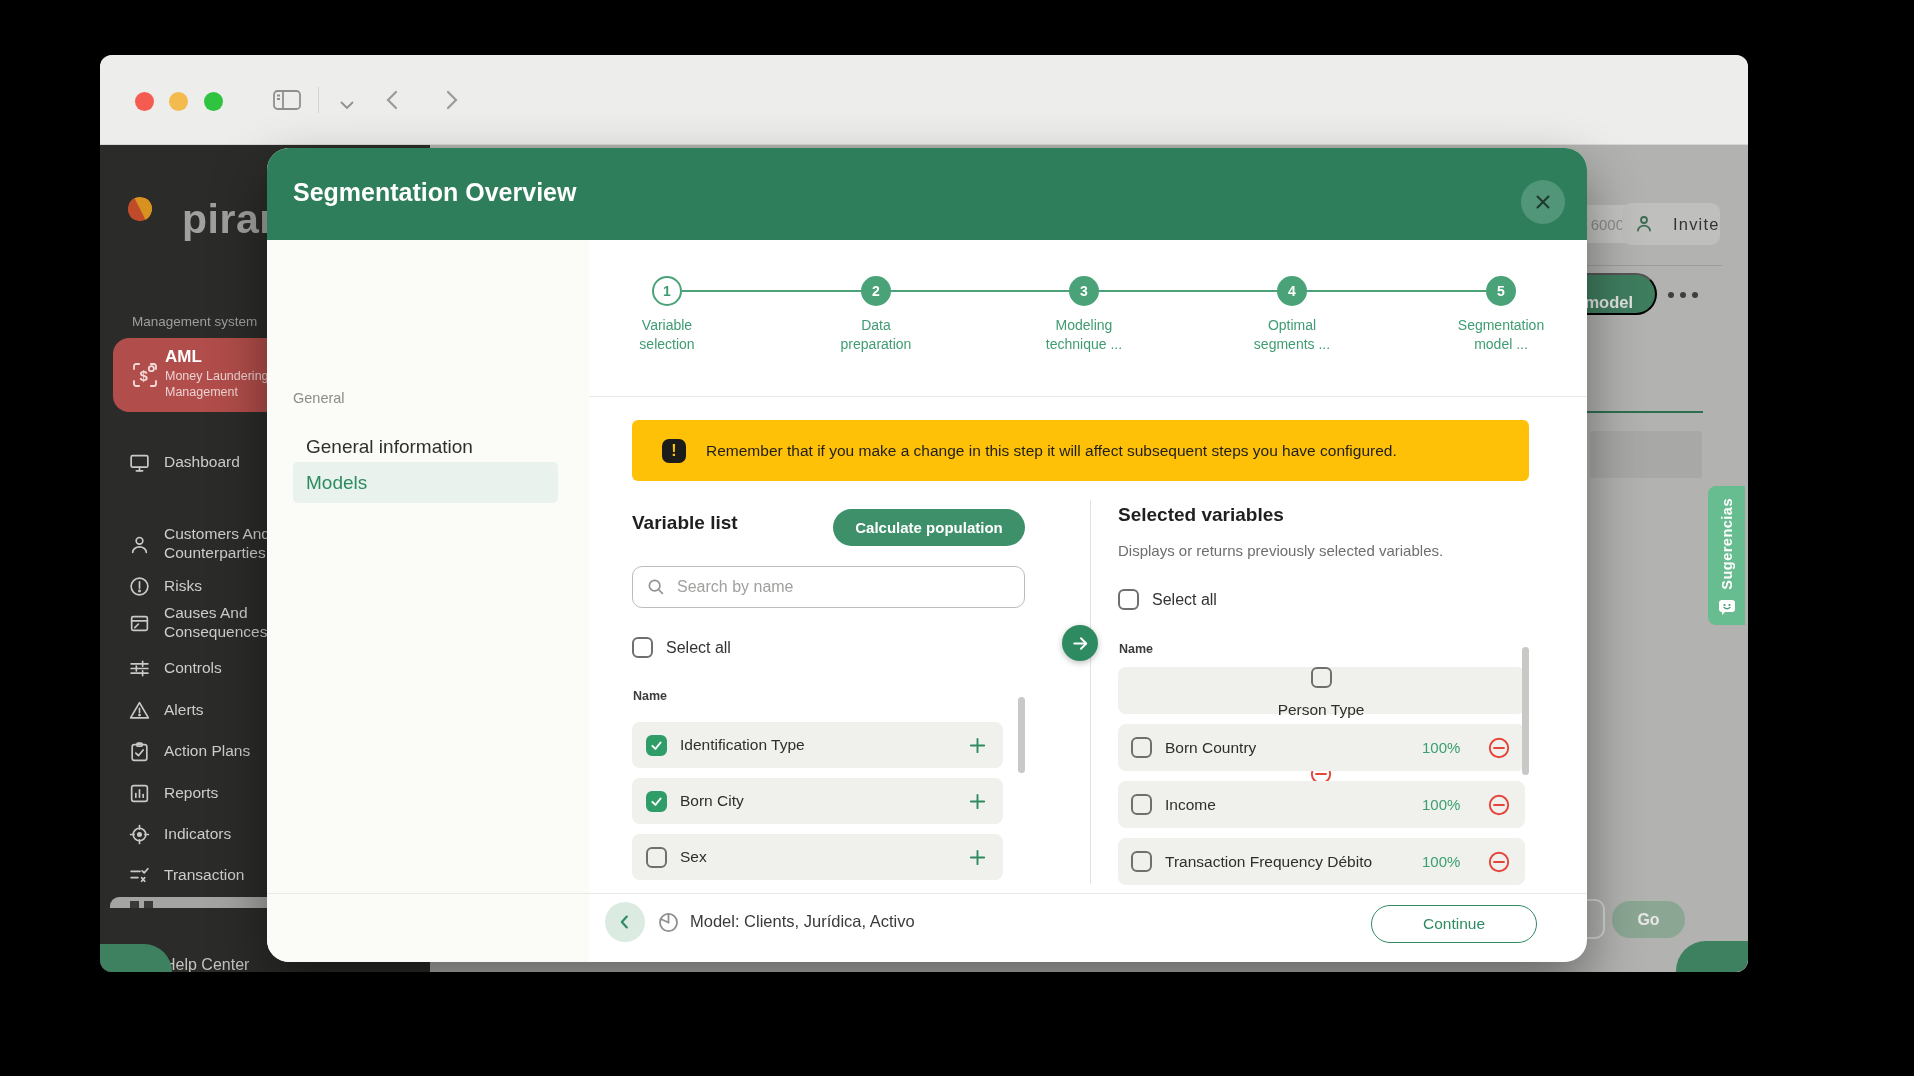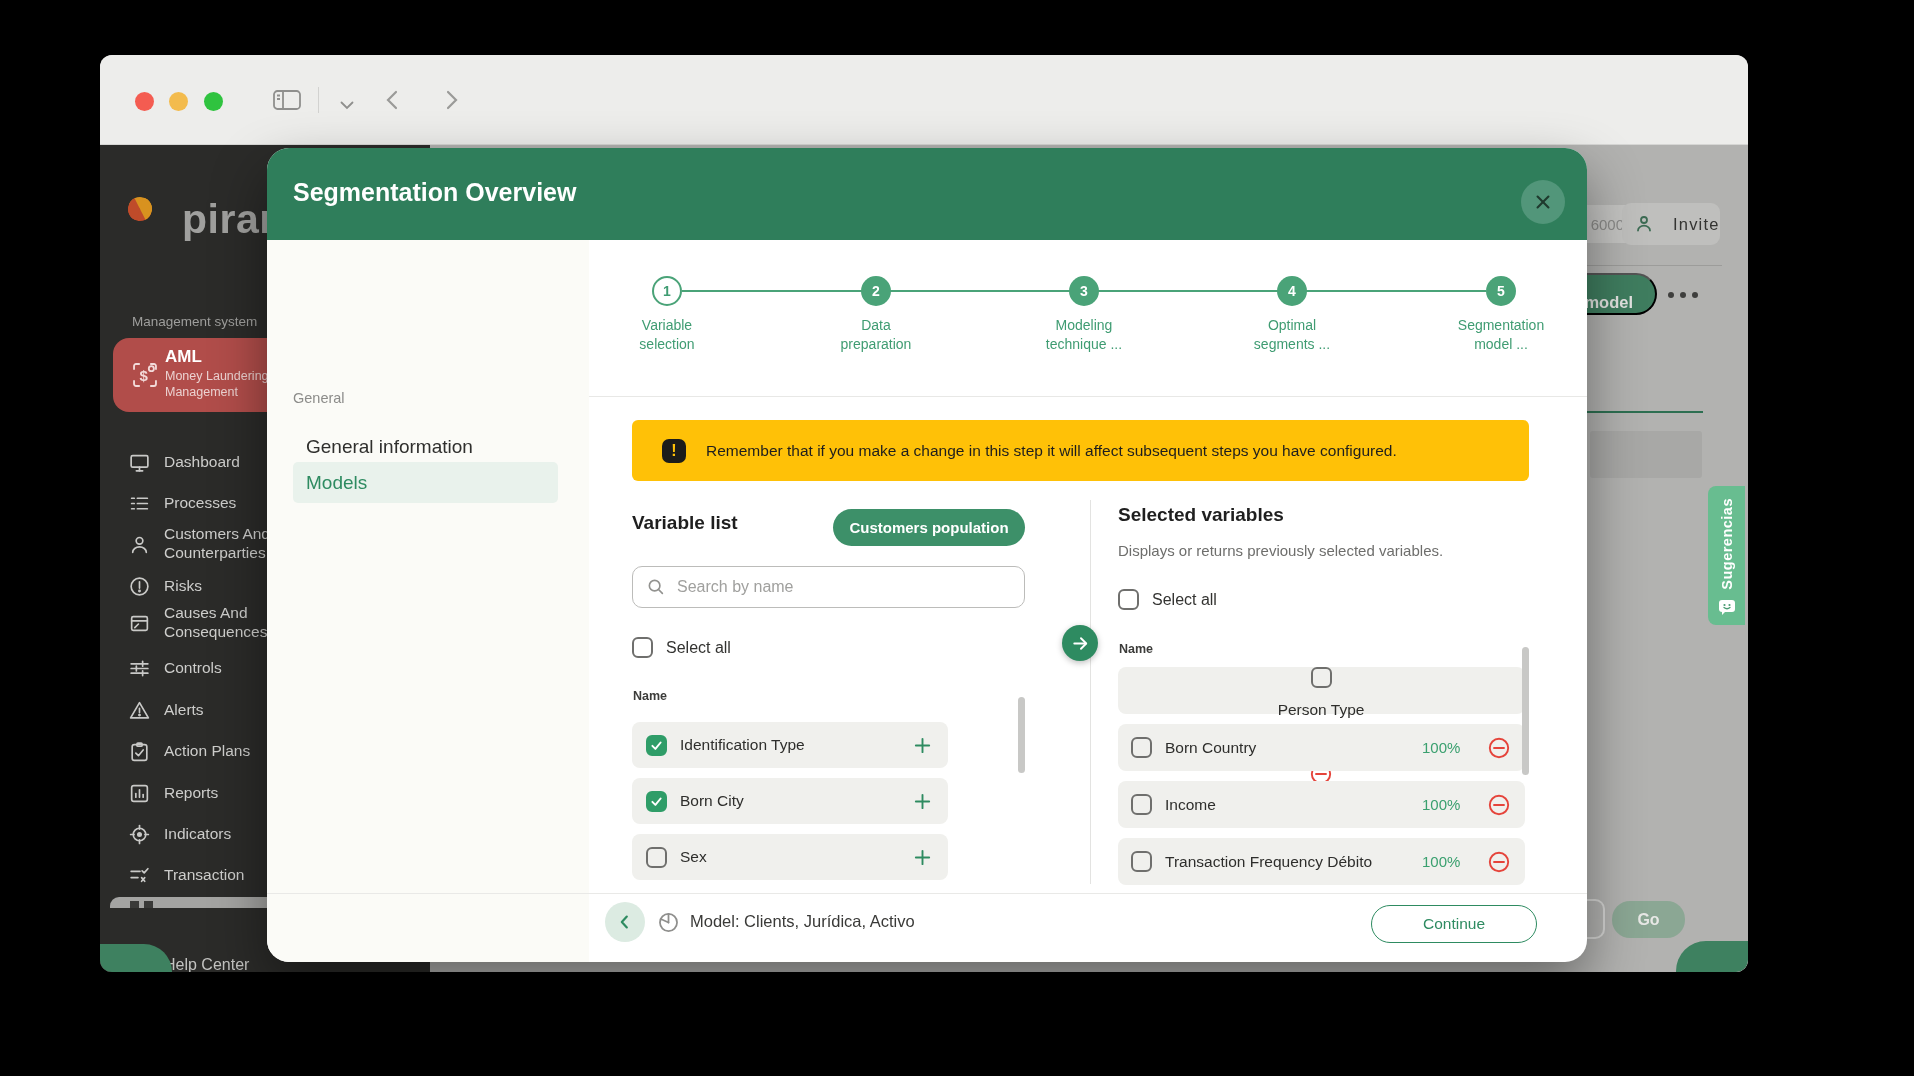--- a/index.html
+++ b/index.html
@@ -85,21 +85,21 @@
   .search-box input{border:none;outline:none;font-size:16px;color:#4a4a48;width:300px;background:transparent;}
   .search-box input::placeholder{color:#a0a09e;}
   .select-all{display:flex;align-items:center;gap:13px;}
   .sa-left{left:365px;top:489px;}
   .sa-right{left:851px;top:441px;}
   .cb{width:21px;height:21px;border:2px solid #6f6f6d;border-radius:6px;background:transparent;flex:0 0 auto;}
   .cb.checked{background:#2f9d68;border-color:#2f9d68;display:flex;align-items:center;justify-content:center;}
   .sa-label{font-size:16px;color:#333331;}
   .col-head{font-size:12.5px;font-weight:bold;color:#3c3c3a;}
   .vrow{background:#f0f0ed;border-radius:8px;display:flex;align-items:center;}
-  .vl-row{left:365px;width:316px;height:46px;padding:0 16px 0 14px;gap:13px;}
+  .vl-row{left:365px;width:371px;height:46px;padding:0 16px 0 14px;gap:13px;}
   .row-name{font-size:15.5px;color:#2e2e2c;flex:1;}
   .plus-btn,.minus-btn{background:none;border:none;padding:0;display:flex;align-items:center;}
   .scroll-thumb{width:7px;background:#c8c8c6;border-radius:4px;}
 
   
   .v-divider{left:823px;top:352px;width:1px;height:384px;background:#e3e3e1;}
   .arrow-btn{left:795px;top:477px;width:36px;height:36px;border-radius:50%;background:#2e8b61;border:none;display:flex;align-items:center;justify-content:center;box-shadow:0 2px 6px rgba(0,0,0,.25);z-index:2;}
 
   
   .sv-title{left:851px;top:356px;font-size:19px;font-weight:bold;color:#1f1f1f;}
@@ -173,31 +173,20 @@
         </div>
       </div>
 
       <div class="abs side-item" style="top:297px;">
         <svg width="23" height="23" viewBox="0 0 22 22" fill="none" stroke="#c9c9c7" stroke-width="1.6" stroke-linecap="round">
             <rect x="3" y="4.5" width="16" height="11" rx="1.5"></rect>
             <line x1="8" y1="19" x2="14" y2="19"></line>
             <line x1="11" y1="15.5" x2="11" y2="19"></line>
           </svg>
         <span class="side-label">Dashboard</span>
-      </div>
-      <div class="abs side-item" style="top:338px;">
-        <svg width="23" height="23" viewBox="0 0 22 22" fill="none" stroke="#c9c9c7" stroke-width="1.6" stroke-linecap="round">
-            <line x1="3.5" y1="6" x2="6" y2="6"></line>
-            <line x1="9" y1="6" x2="18.5" y2="6"></line>
-            <line x1="3.5" y1="11" x2="6" y2="11"></line>
-            <line x1="9" y1="11" x2="18.5" y2="11"></line>
-            <line x1="3.5" y1="16" x2="6" y2="16"></line>
-            <line x1="9" y1="16" x2="18.5" y2="16"></line>
-          </svg>
-        <span class="side-label">Processes</span>
       </div>
       <div class="abs side-item" style="top:379px;">
         <svg width="23" height="23" viewBox="0 0 22 22" fill="none" stroke="#c9c9c7" stroke-width="1.6" stroke-linecap="round">
             <circle cx="11" cy="7.5" r="3.2"></circle>
             <path d="M4.5,18.5 a6.5,5.2 0 0 1 13,0"></path>
           </svg>
         <span class="side-label"><span>Customers And</span><br><span>Counterparties</span></span>
       </div>
       <div class="abs side-item" style="top:421px;">
         <svg width="23" height="23" viewBox="0 0 22 22" fill="none" stroke="#c9c9c7" stroke-width="1.6" stroke-linecap="round">
@@ -367,21 +356,21 @@
       <div class="abs step-label" style="left:1164px;"><span>Segmentation</span><br><span>model ...</span></div>
       <div class="abs m-divider"></div>
 
       <div class="abs banner">
         <span class="banner-ic">!</span>
         <span class="banner-text">Remember that if you make a change in this step it will affect subsequent steps you have configured.</span>
       </div>
 
       <div class="abs vl-title">Variable list</div>
       <button class="abs calc-btn">
-          <span>Customers population</span>
+          <span>Calculate population</span>
         </button>
       <div class="abs search-box">
         <svg width="20" height="20" viewBox="0 0 22 22" fill="none" stroke="#92928f" stroke-width="1.8" stroke-linecap="round">
             <circle cx="9.5" cy="9.5" r="5.8"></circle>
             <line x1="13.8" y1="13.8" x2="18" y2="18"></line>
           </svg>
         <input type="text" placeholder="Search by name" style="">
       </div>
       <div class="abs select-all sa-left">
         <span class="cb"></span>

